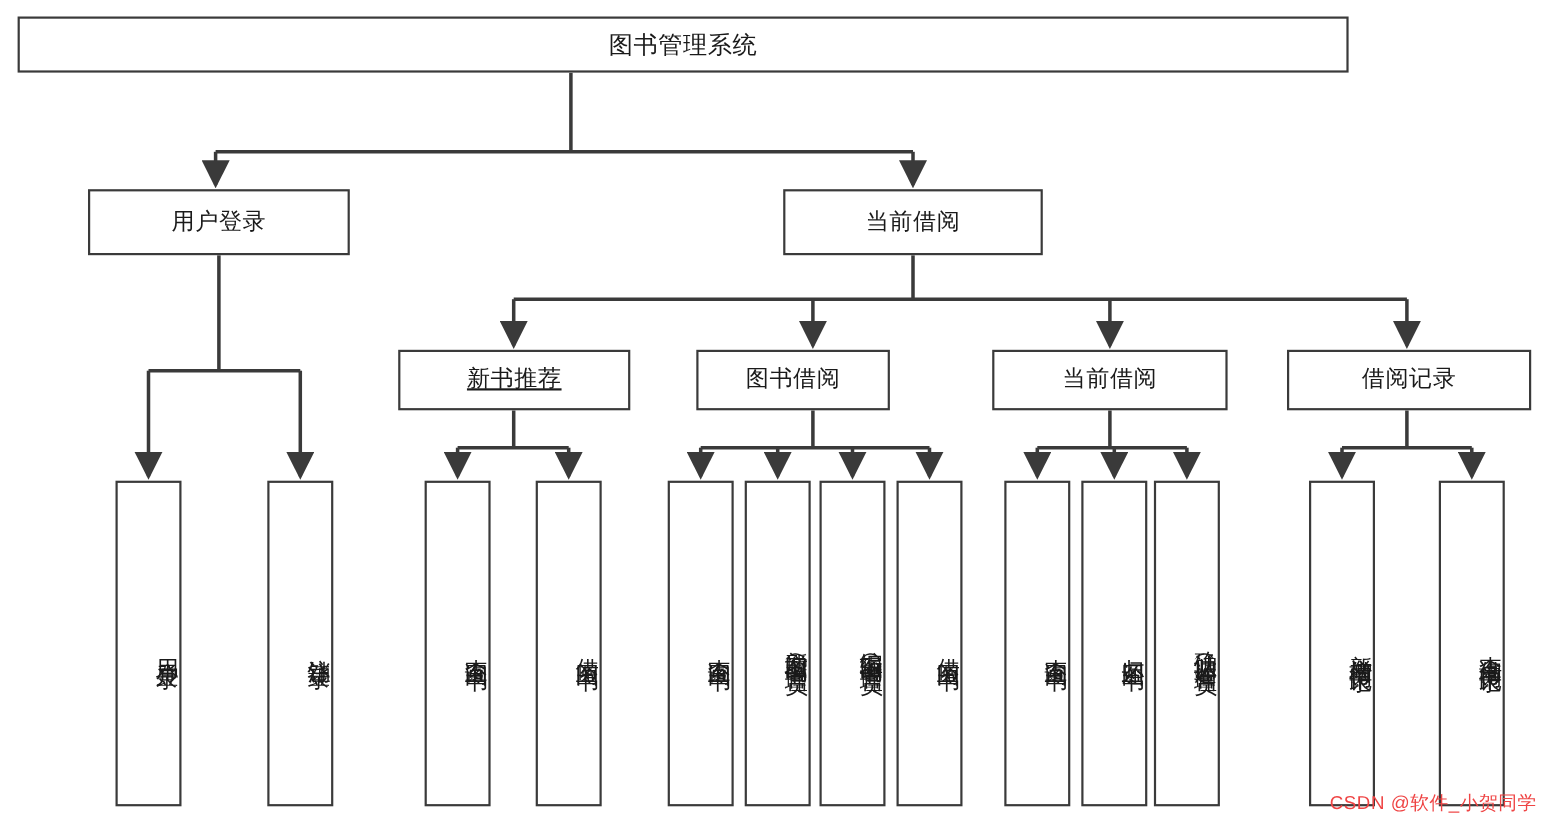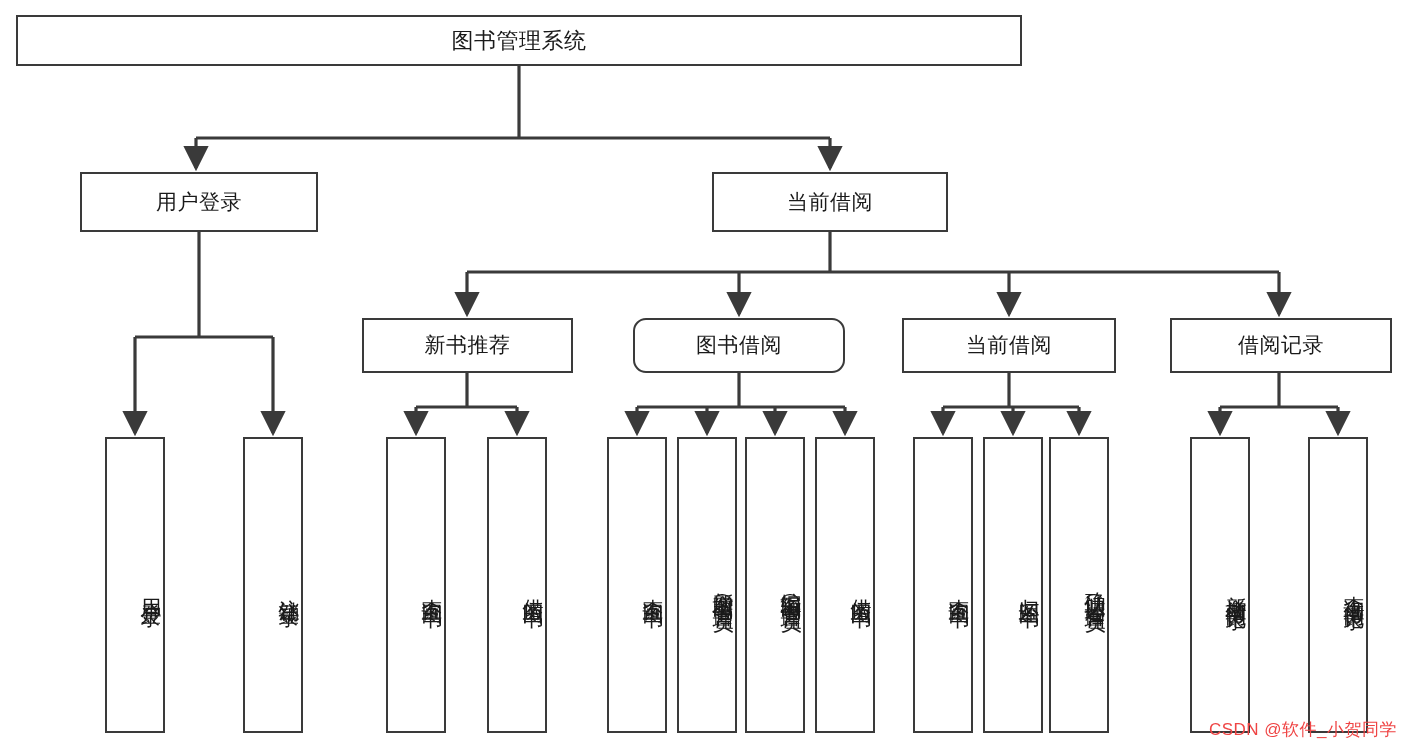--- a/index.html
+++ b/index.html
@@ -118,35 +118,35 @@
       <path d="M 1013 407 L 1013 433" marker-end="url(#arrow)"></path>
       <path d="M 1079 407 L 1079 433" marker-end="url(#arrow)"></path>
 
       <path d="M 1279 373 L 1279 407"></path>
       <path d="M 1220 407 L 1338 407"></path>
       <path d="M 1220 407 L 1220 433" marker-end="url(#arrow)"></path>
       <path d="M 1338 407 L 1338 433" marker-end="url(#arrow)"></path>
     </g>
   </svg>
 
-  <div class="node horiz root" style="left: 16px; top: 15px; width: 1006px; height: 51px;">
+  <div class="node horiz root" style="left: 16px; top: 15px; width: 1210px; height: 51px;">
     <span>图书管理系统</span>
   </div>
 
   <div class="node horiz" style="left: 80px; top: 172px; width: 238px; height: 60px;">
     <span>用户登录</span>
   </div>
   <div class="node horiz" style="left: 712px; top: 172px; width: 236px; height: 60px;">
     <span>当前借阅</span>
   </div>
 
-  <div class="node horiz" style="left: 362px; top: 318px; width: 211px; height: 55px;">
+  <div class="node horiz" style="left: 362px; top: 318px; width: 211px; height: 55px; text-decoration: underline;">
     <span>新书推荐</span>
   </div>
-  <div class="node horiz" style="left: 633px; top: 318px; width: 212px; height: 55px; border-radius: 13px;">
+  <div class="node horiz" style="left: 633px; top: 318px; width: 176px; height: 55px;">
     <span>图书借阅</span>
   </div>
   <div class="node horiz" style="left: 902px; top: 318px; width: 214px; height: 55px;">
     <span>当前借阅</span>
   </div>
   <div class="node horiz" style="left: 1170px; top: 318px; width: 222px; height: 55px;">
     <span>借阅记录</span>
   </div>
 
   <div class="node vert" style="left: 105px; top: 437px; width: 60px; height: 296px;">

